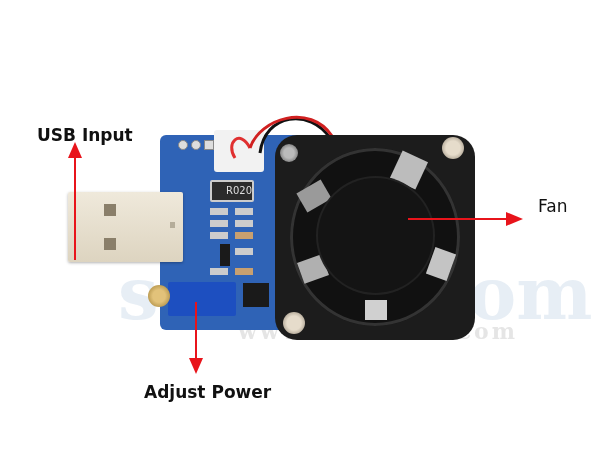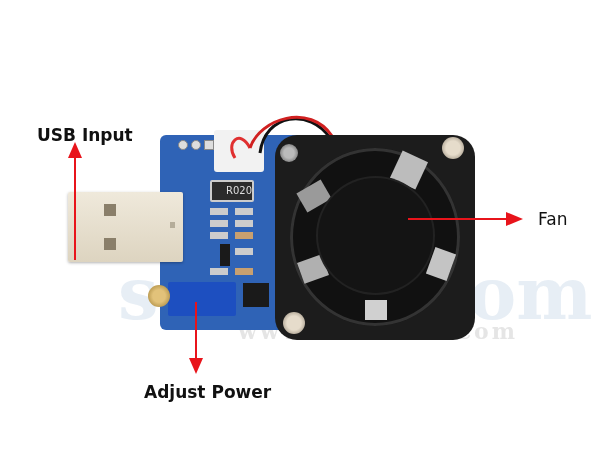--- a/index.html
+++ b/index.html
@@ -85,21 +85,21 @@
   </div>
   <svg class="abs" style="left:65px;top:142px;" width="20" height="120">
     <line x1="10" y1="12" x2="10" y2="118" stroke="#e8141b" stroke-width="2"></line>
     <polygon points="10,0 3,16 17,16" fill="#e8141b"></polygon>
   </svg>
 
   <svg class="abs" style="left:408px;top:209px;" width="115" height="20">
     <line x1="0" y1="10" x2="100" y2="10" stroke="#e8141b" stroke-width="2"></line>
     <polygon points="115,10 98,3 98,17" fill="#e8141b"></polygon>
   </svg>
-  <div class="abs label" style="left:538px;top:209px;">
+  <div class="abs label" style="left:538px;top:196px;">
     <span>Fan</span>
   </div>
 
   <svg class="abs" style="left:186px;top:302px;" width="20" height="72">
     <line x1="10" y1="0" x2="10" y2="58" stroke="#e8141b" stroke-width="2"></line>
     <polygon points="10,72 3,56 17,56" fill="#e8141b"></polygon>
   </svg>
   <div class="abs label" style="left:144px;top:382px;font-weight:bold;">
     <span>Adjust Power</span>
   </div>

